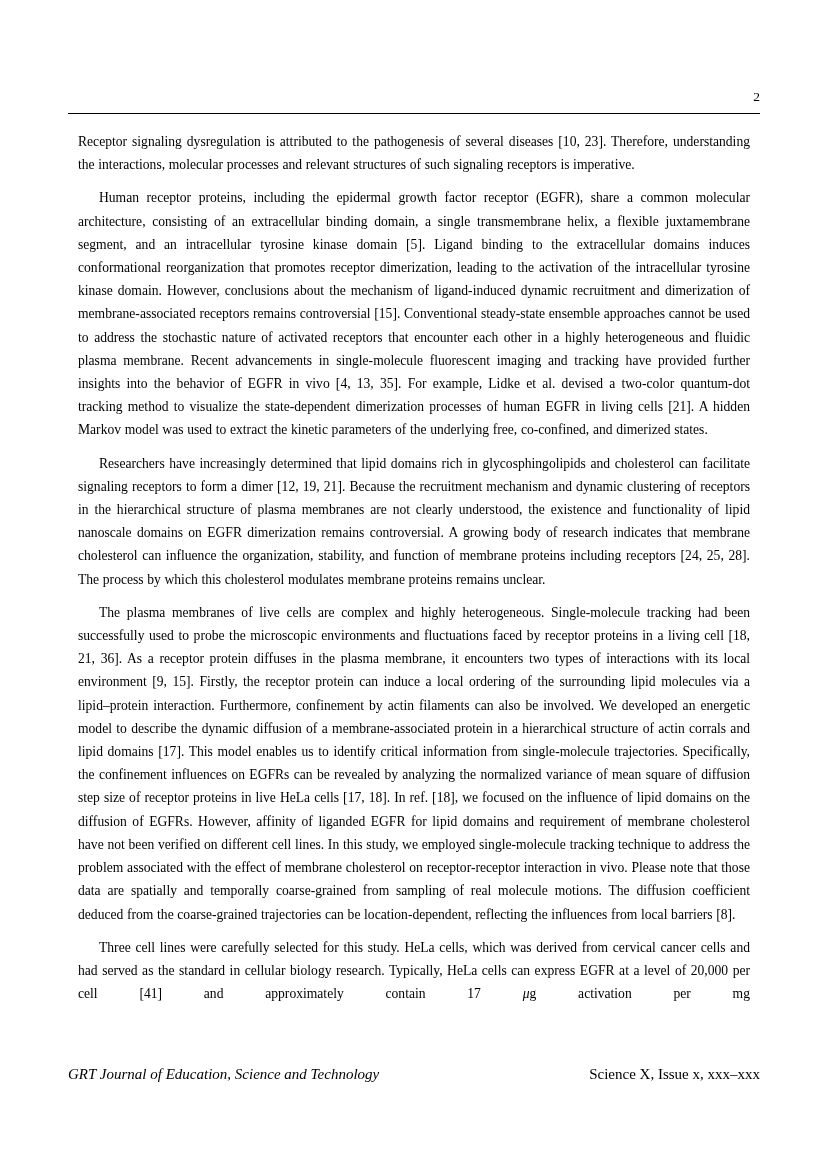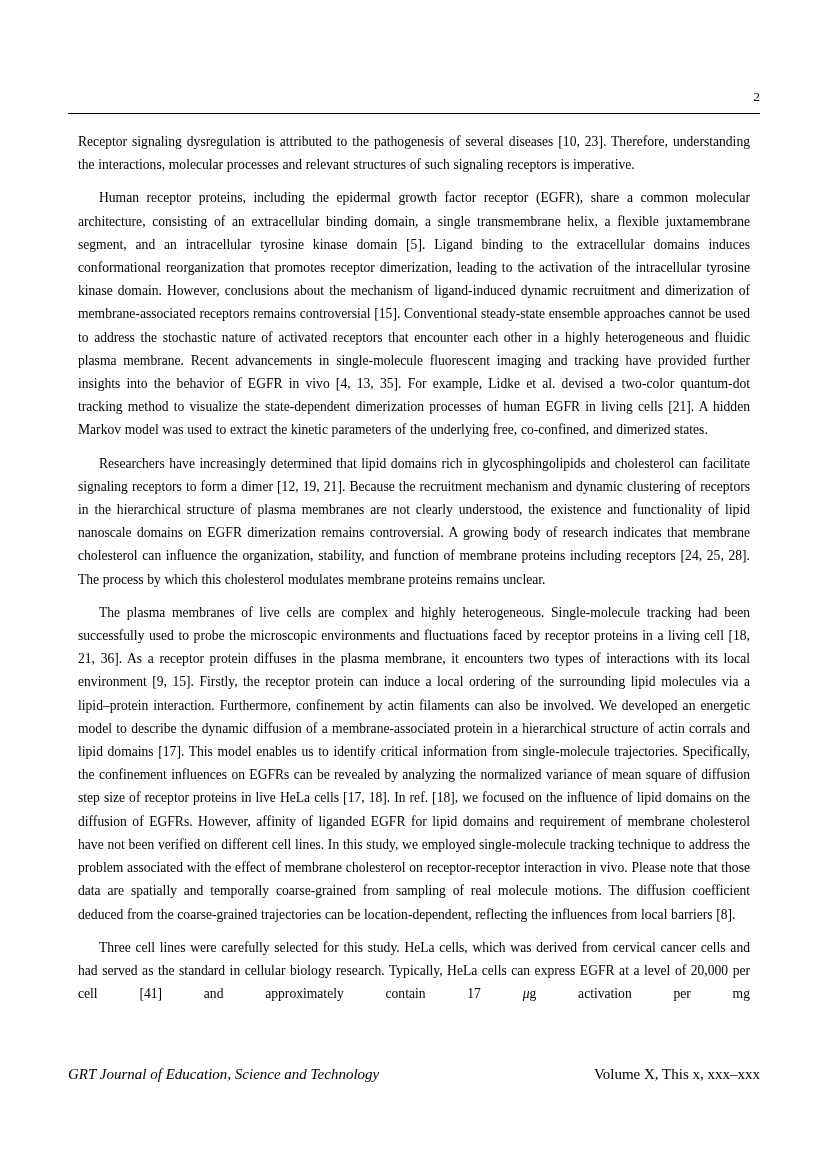--- a/index.html
+++ b/index.html
@@ -120,16 +120,16 @@
 
       <p class="indent">The plasma membranes of live cells are complex and highly heterogeneous. Single-molecule tracking had been successfully used to probe the microscopic environments and fluctuations faced by receptor proteins in a living cell [18, 21, 36]. As a receptor protein diffuses in the plasma membrane, it encounters two types of interactions with its local environment [9, 15]. Firstly, the receptor protein can induce a local ordering of the surrounding lipid molecules via a lipid–protein interaction. Furthermore, confinement by actin filaments can also be involved. We developed an energetic model to describe the dynamic diffusion of a membrane-associated protein in a hierarchical structure of actin corrals and lipid domains [17]. This model enables us to identify critical information from single-molecule trajectories. Specifically, the confinement influences on EGFRs can be revealed by analyzing the normalized variance of mean square of diffusion step size of receptor proteins in live HeLa cells [17, 18]. In ref. [18], we focused on the influence of lipid domains on the diffusion of EGFRs. However, affinity of liganded EGFR for lipid domains and requirement of membrane cholesterol have not been verified on different cell lines. In this study, we employed single-molecule tracking technique to address the problem associated with the effect of membrane cholesterol on receptor-receptor interaction in vivo. Please note that those data are spatially and temporally coarse-grained from sampling of real molecule motions. The diffusion coefficient deduced from the coarse-grained trajectories can be location-dependent, reflecting the influences from local barriers [8].</p>
 
       <p class="indent last-line-spread"><span>Three cell lines were carefully selected for this study. HeLa cells, which was derived from cervical cancer cells and had served as the standard in cellular biology research. Typically, HeLa cells can express EGFR at a level of 20,000 per cell [41] and approximately contain 17 </span><span class="mu">μ</span><span>g activation per mg</span></p>
 
     </div>
   </div>
 
   <div class="footer">
     <div class="footer-left">GRT Journal of Education, Science and Technology</div>
-    <div class="footer-right">Volume X, This x, xxx–xxx</div>
+    <div class="footer-right">Science X, Issue x, xxx–xxx</div>
   </div>
 
 </div>
 
 </body></html>

